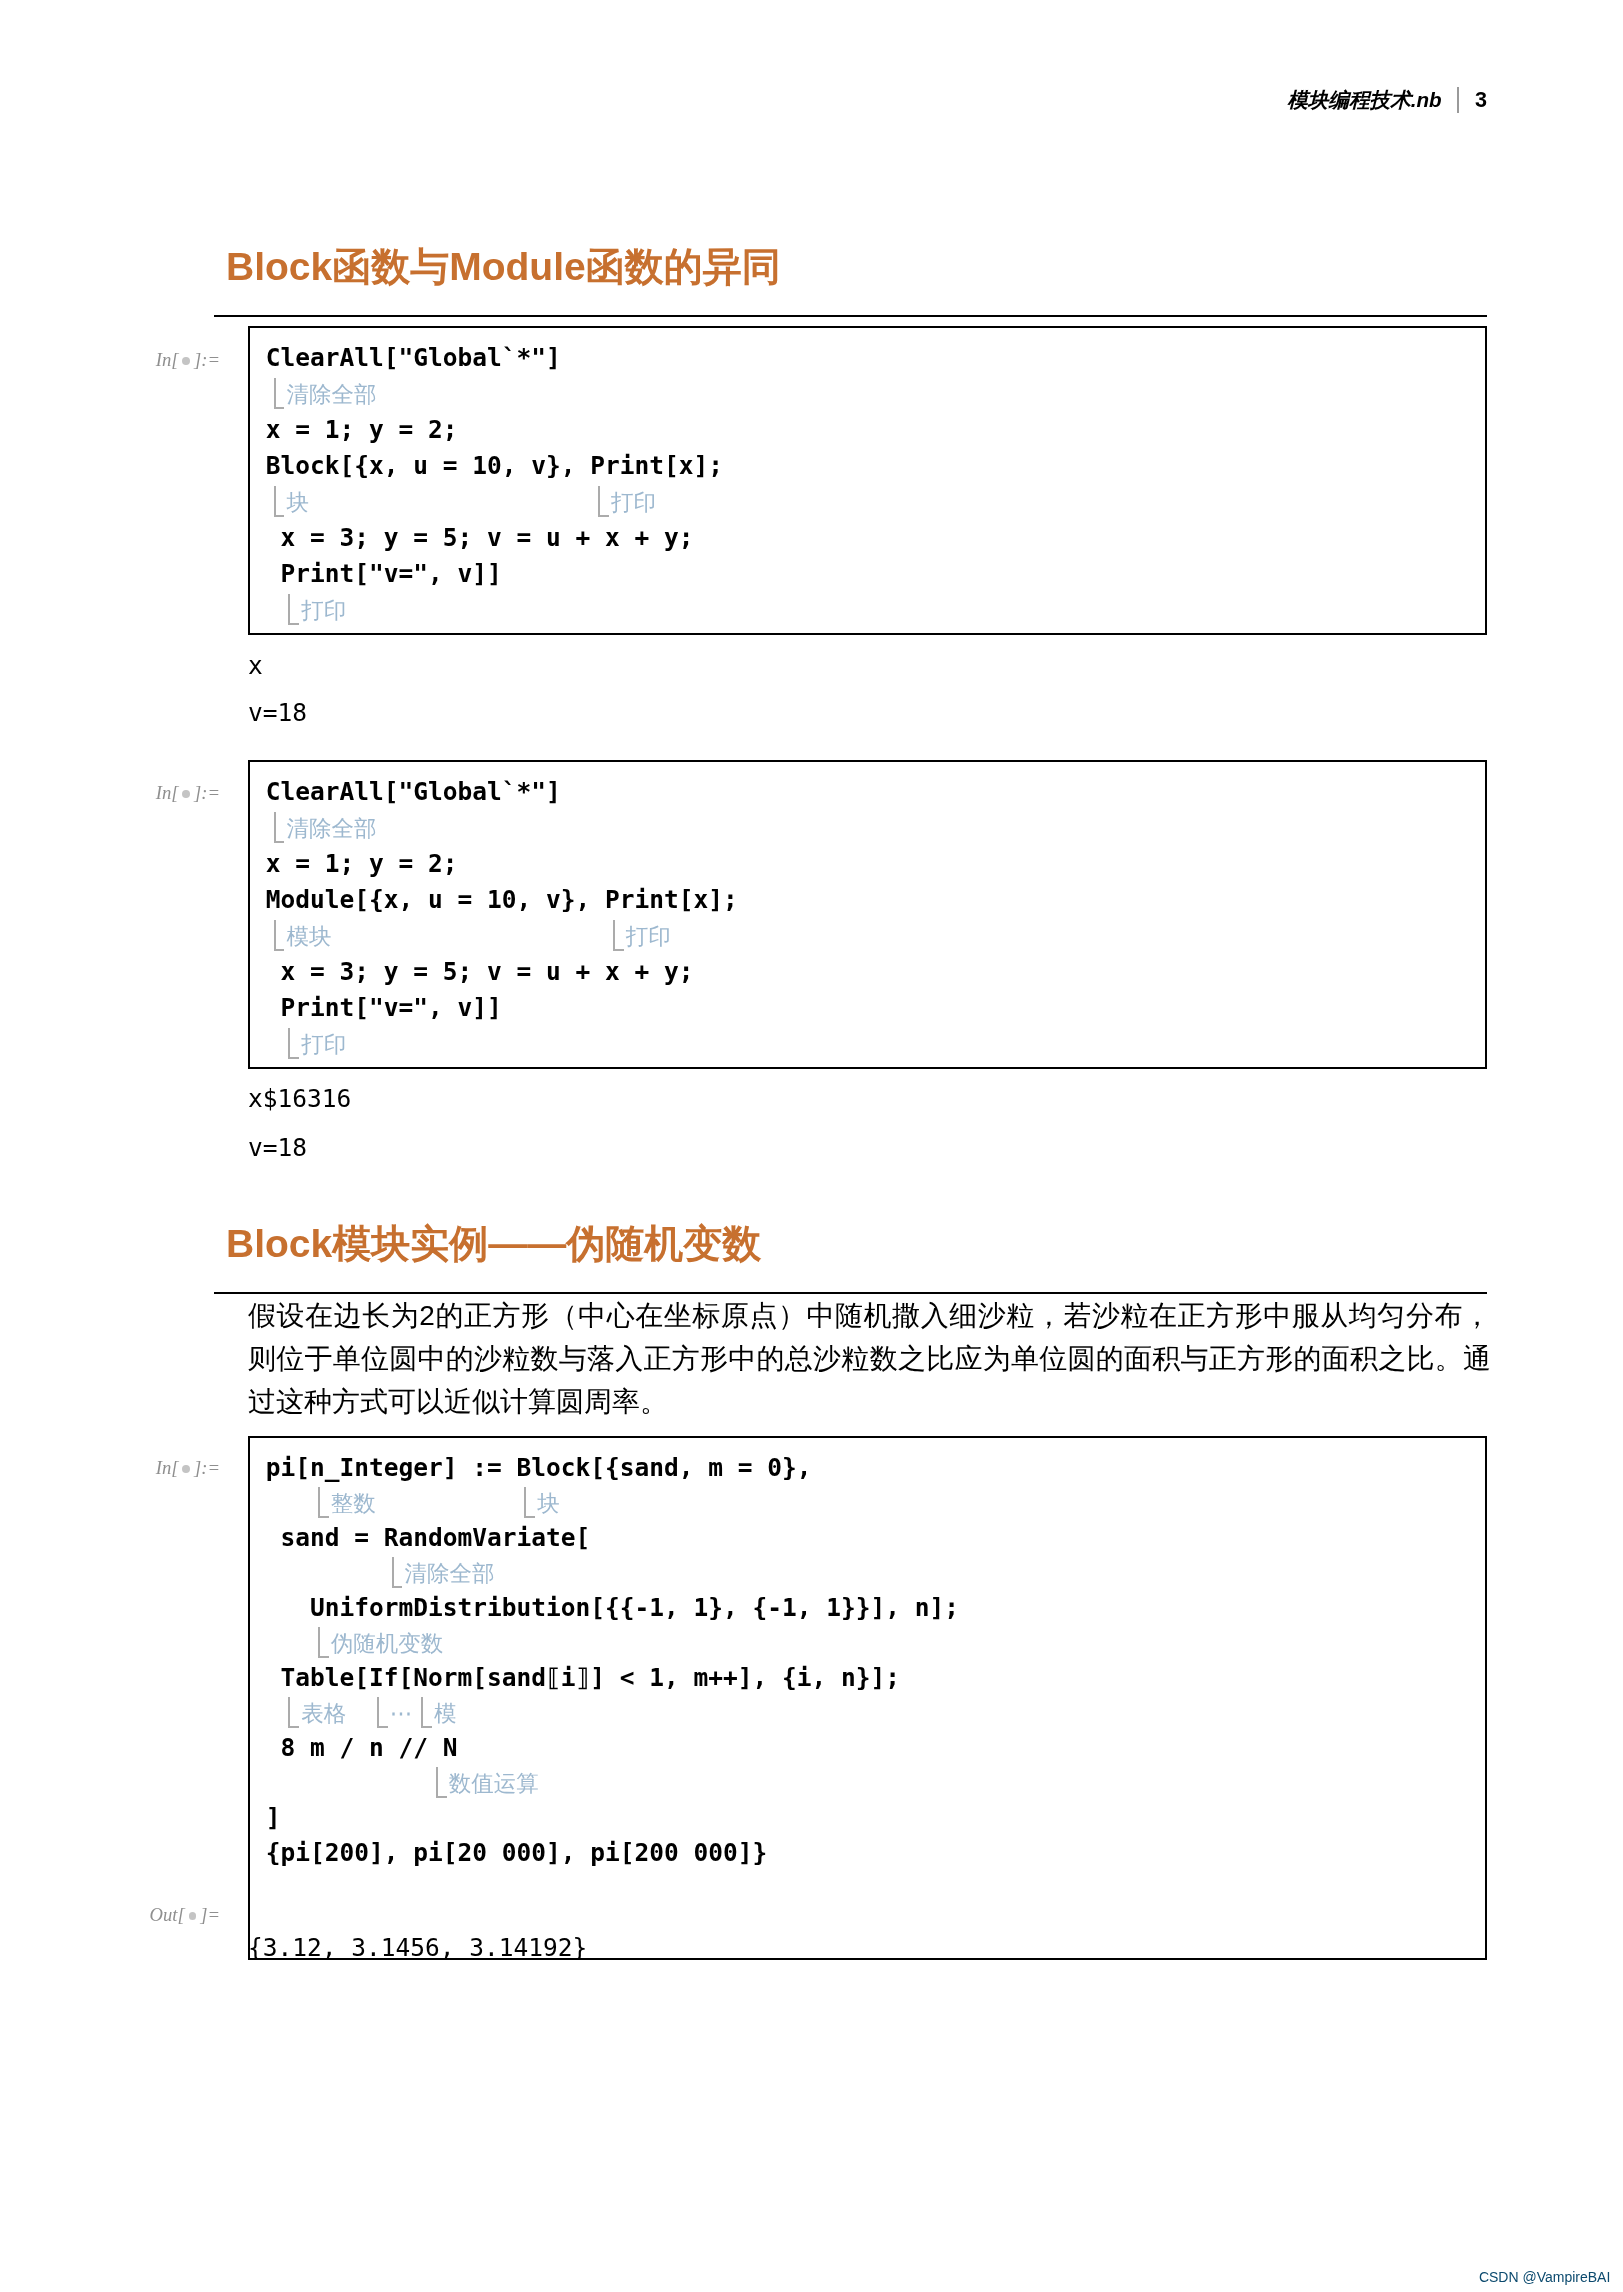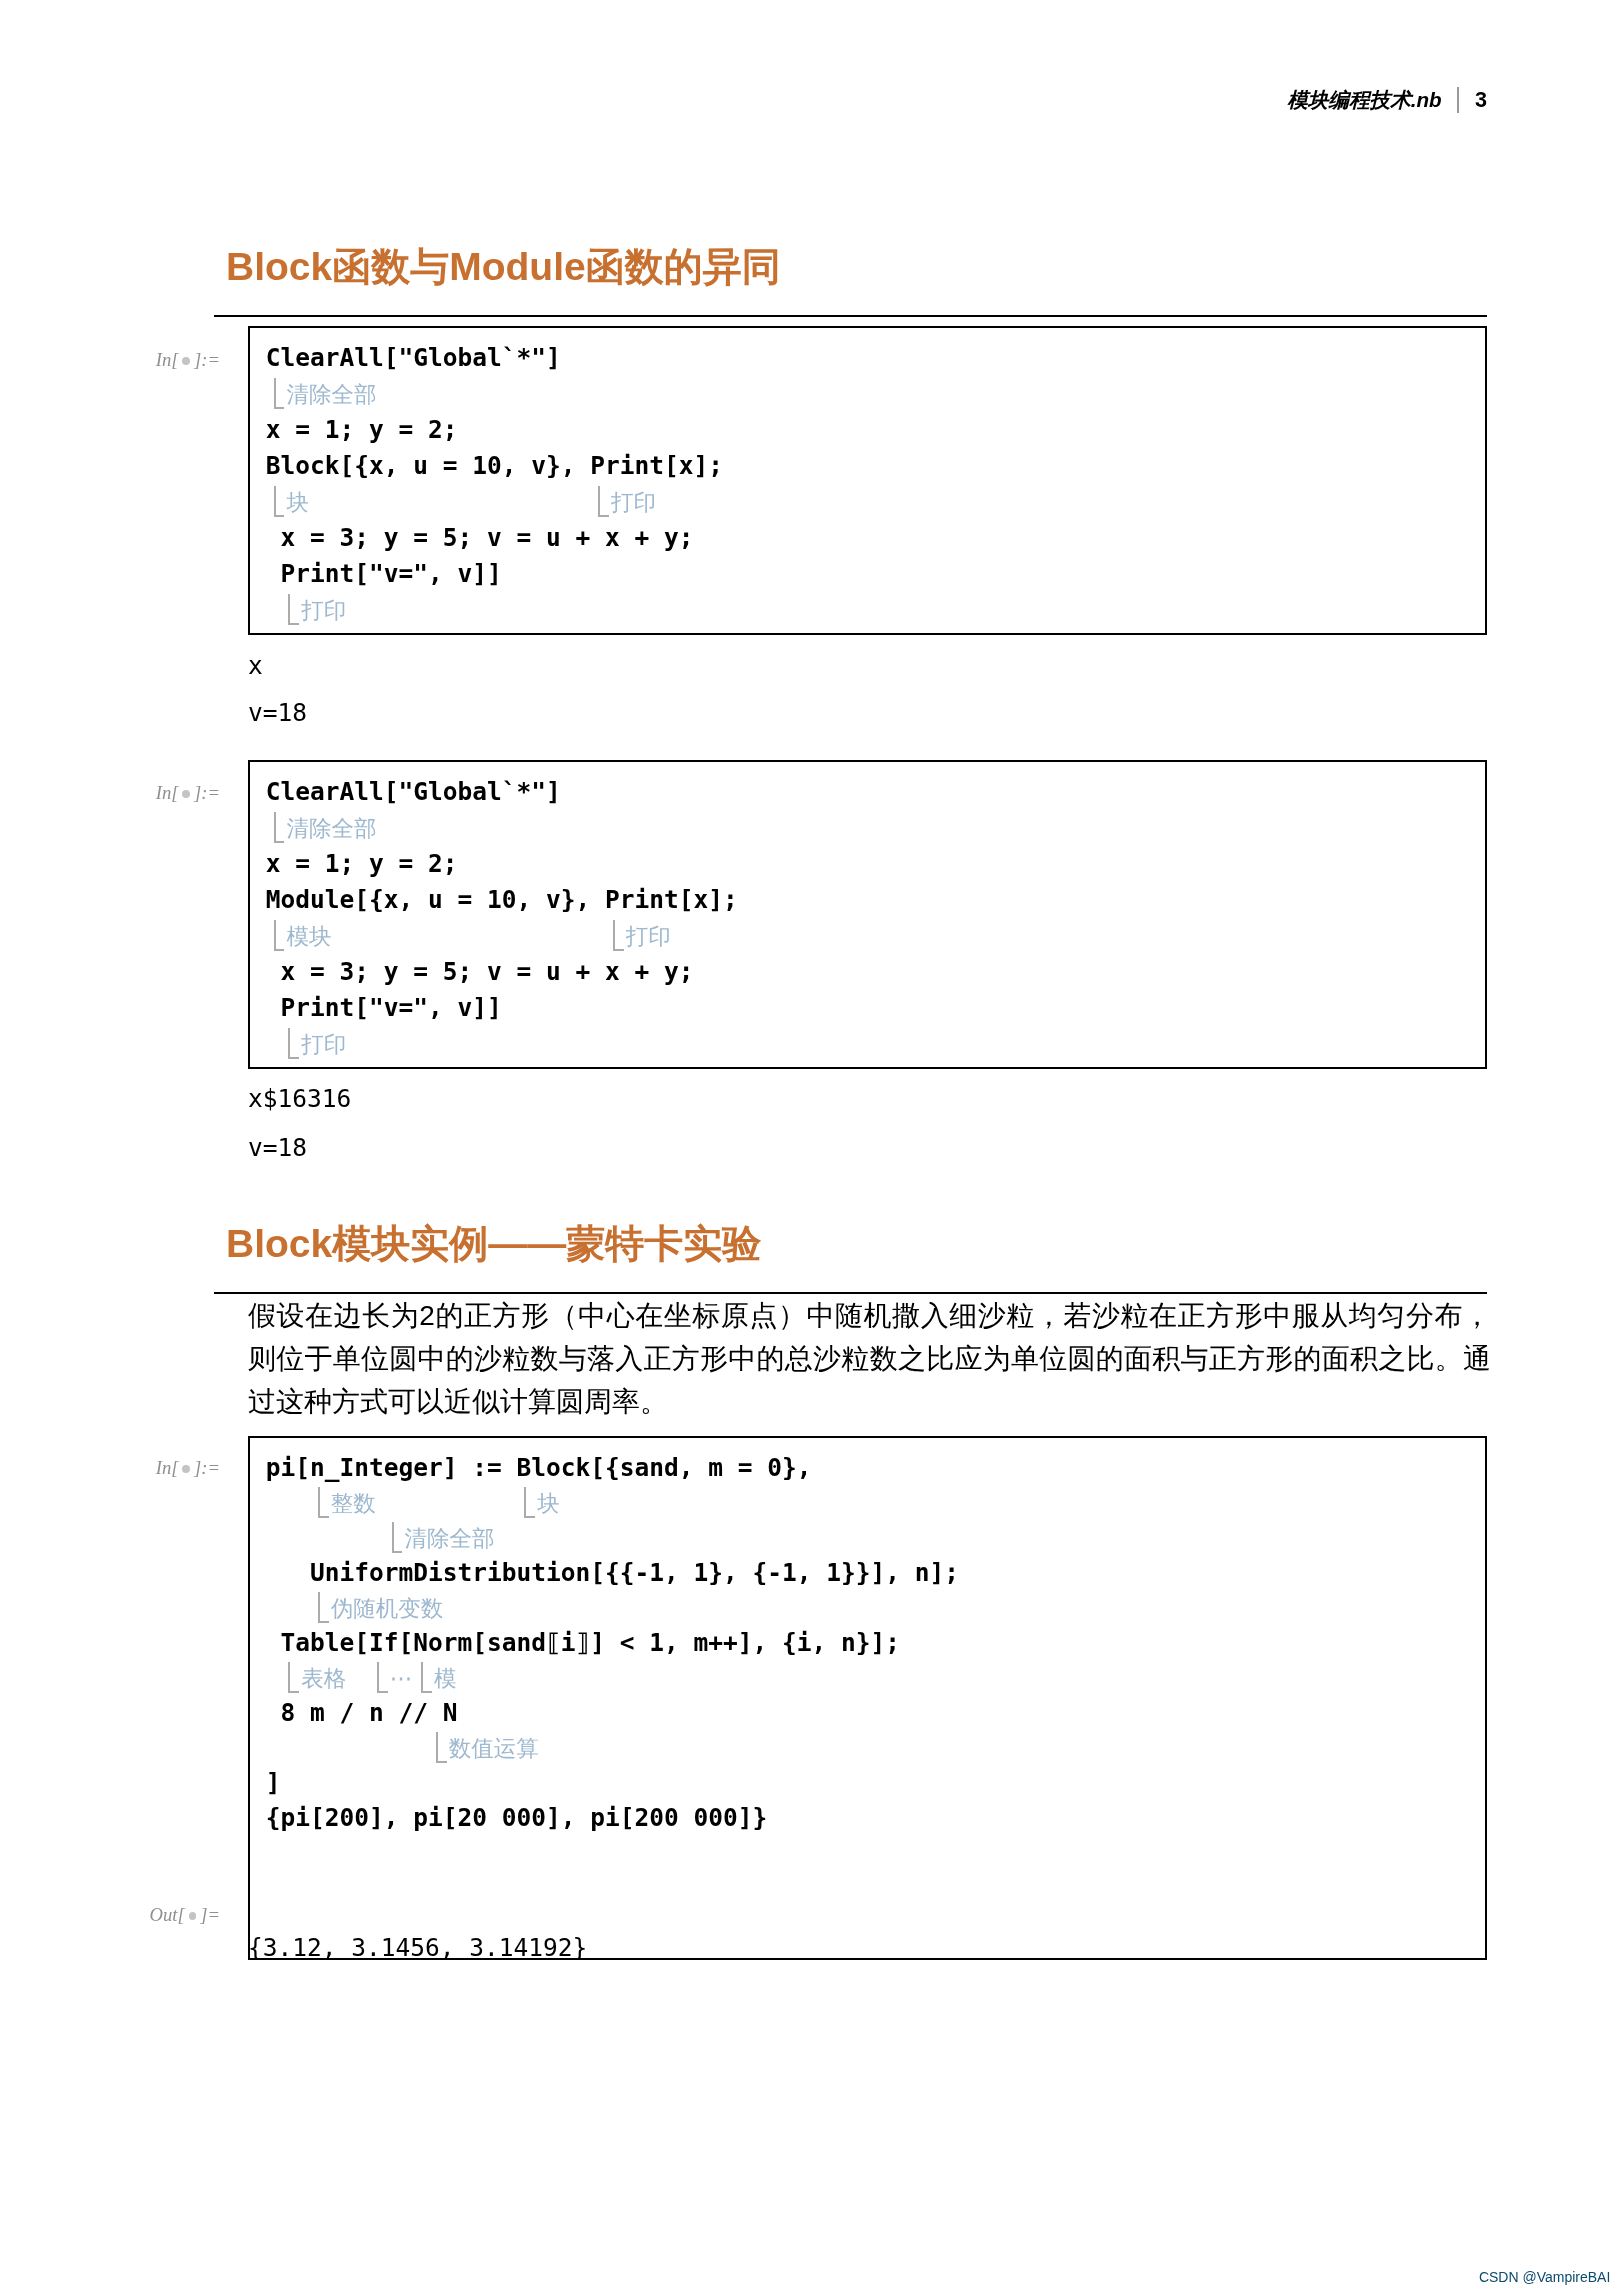--- a/index.html
+++ b/index.html
@@ -128,29 +128,30 @@
       <div class="line anno"><span class="anno-item" style="left: 0ch;"><span class="anno-bracket"></span><span class="anno-text">模块</span></span><span class="anno-item" style="left: 23ch;"><span class="anno-bracket"></span><span class="anno-text">打印</span></span></div>
       <div class="line code"> x = 3; y = 5; v = u + x + y;</div>
       <div class="line code"> Print["v=", v]]</div>
       <div class="line anno"><span class="anno-item" style="left: 1ch;"><span class="anno-bracket"></span><span class="anno-text">打印</span></span></div>
     </div>
 
   <div class="out-text o2a">x$16316</div>
   <div class="out-text o2b">v=18</div>
 
   <div class="section sec2">
-    <h2>Block模块实例——蒙特卡实验</h2>
+    <h2>Block模块实例——伪随机变数</h2>
   </div>
 
   <p class="para">假设在边长为2的正方形（中心在坐标原点）中随机撒入细沙粒，若沙粒在正方形中服从均匀分布，则位于单位圆中的沙粒数与落入正方形中的总沙粒数之比应为单位圆的面积与正方形的面积之比。通过这种方式可以近似计算圆周率。</p>
 
   <div class="io-label label3"><span>In[</span><span class="io-dot"></span><span>]:=</span></div>
   <div class="cell-block cell3">
       <div class="line code">pi[n_Integer] := Block[{sand, m = 0},</div>
       <div class="line anno"><span class="anno-item" style="left: 3ch;"><span class="anno-bracket"></span><span class="anno-text">整数</span></span><span class="anno-item" style="left: 17ch;"><span class="anno-bracket"></span><span class="anno-text">块</span></span></div>
+      <div class="line code"> sand = RandomVariate[</div>
       <div class="line anno"><span class="anno-item" style="left: 8ch;"><span class="anno-bracket"></span><span class="anno-text">清除全部</span></span></div>
       <div class="line code">   UniformDistribution[{{-1, 1}, {-1, 1}}], n];</div>
       <div class="line anno"><span class="anno-item" style="left: 3ch;"><span class="anno-bracket"></span><span class="anno-text">伪随机变数</span></span></div>
       <div class="line code"> Table[If[Norm[sand⟦i⟧] &lt; 1, m++], {i, n}];</div>
       <div class="line anno"><span class="anno-item" style="left: 1ch;"><span class="anno-bracket"></span><span class="anno-text">表格</span></span><span class="anno-item" style="left: 7ch;"><span class="anno-bracket"></span><span class="anno-text">⋯</span></span><span class="anno-item" style="left: 10ch;"><span class="anno-bracket"></span><span class="anno-text">模</span></span></div>
       <div class="line code"> 8 m / n // N</div>
       <div class="line anno"><span class="anno-item" style="left: 11ch;"><span class="anno-bracket"></span><span class="anno-text">数值运算</span></span></div>
       <div class="line code">]</div>
       <div class="line code">{pi[200], pi[20 000], pi[200 000]}</div>
     </div>

